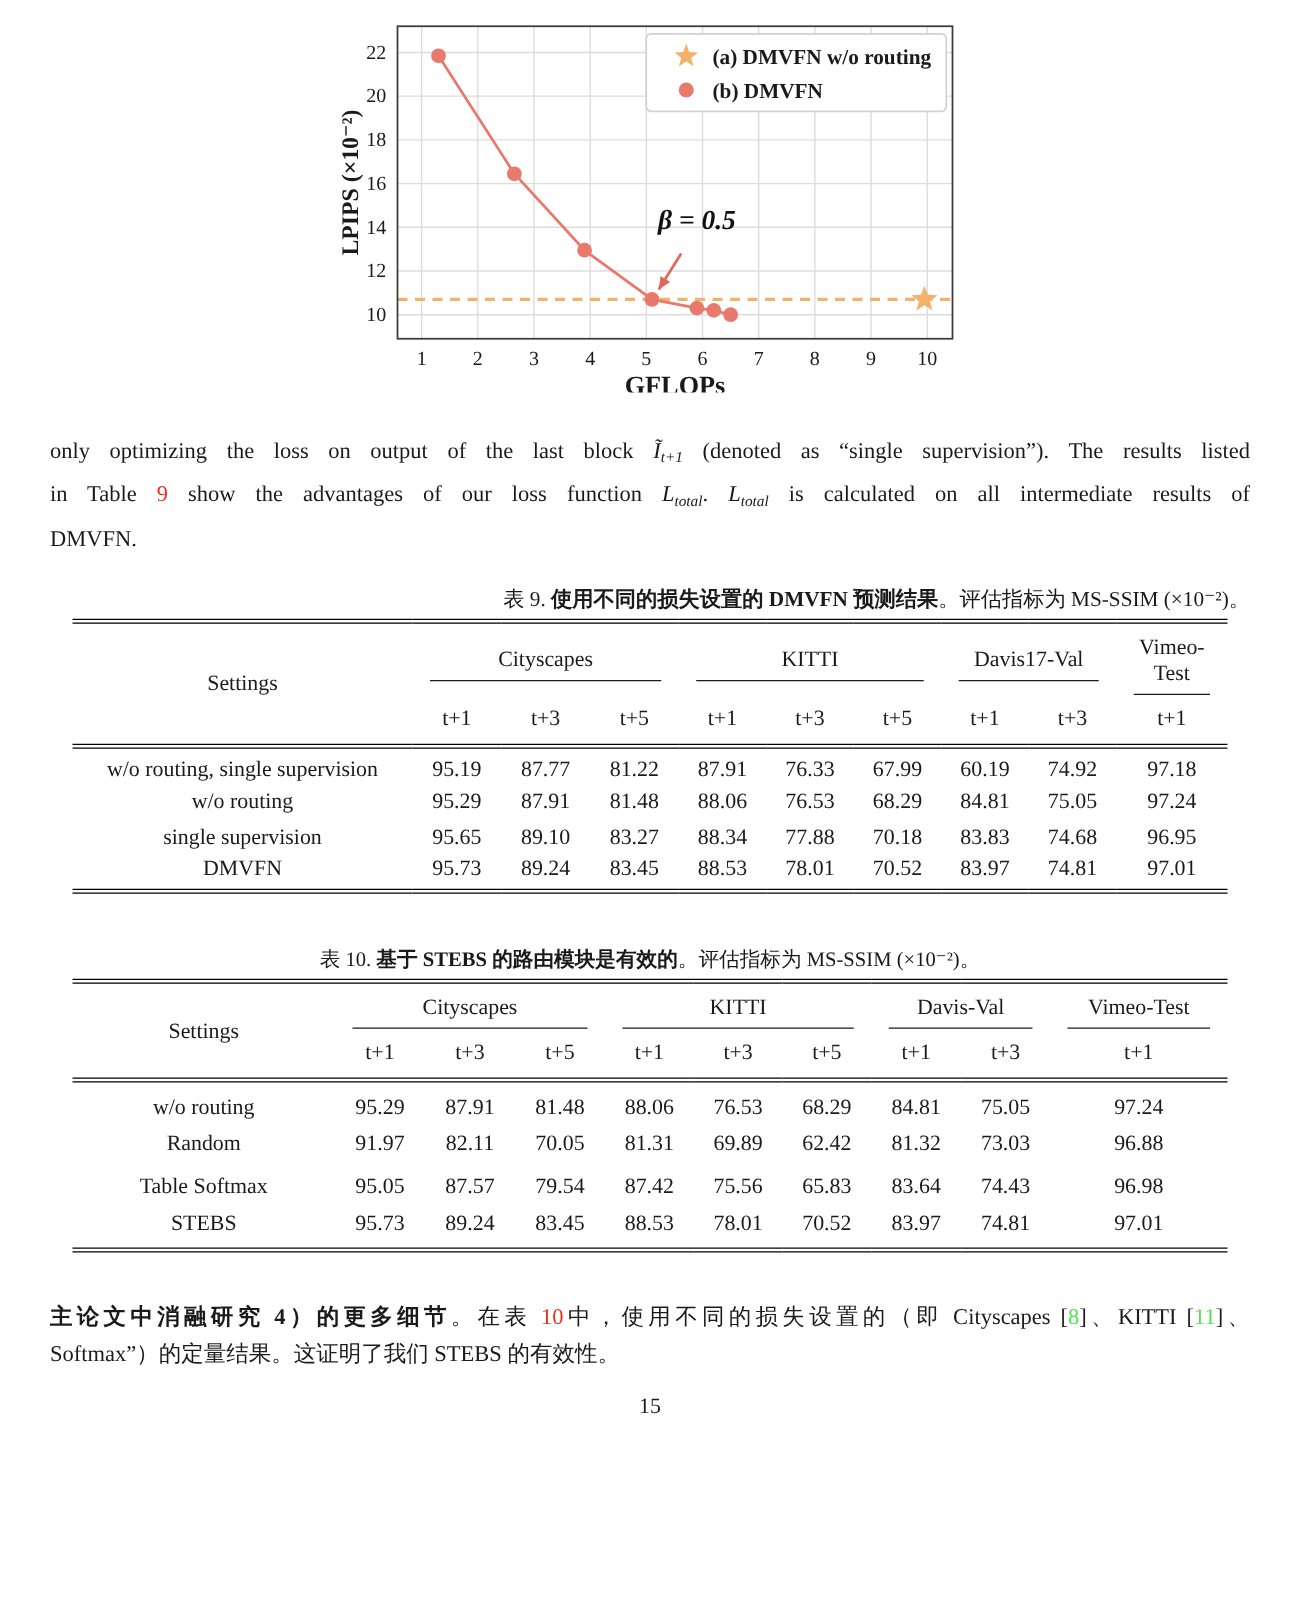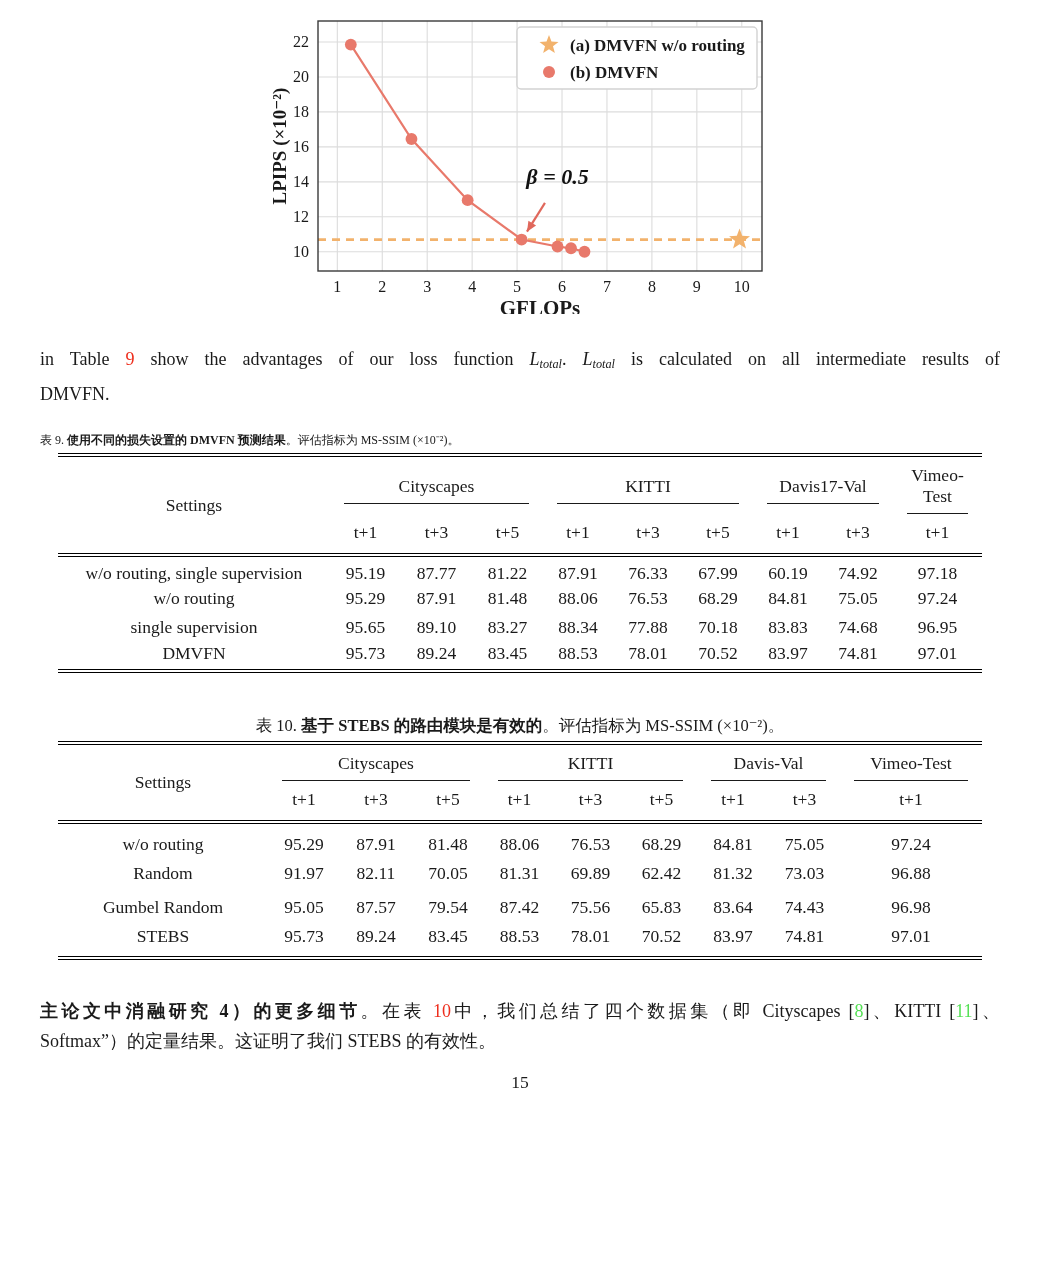--- a/index.html
+++ b/index.html
@@ -11,21 +11,21 @@
   .figure { text-align:center; }
   .figure svg { display:inline-block; }
 
   
   .figcaption { margin-top:20px; font-size:16.5px; line-height:29px; }
   .figcaption .line { text-align:justify; }
   .figcaption .line.jall { text-align-last:justify; }
   .para { margin-top:26px; font-size:18px; line-height:30px; }
   .para .line { text-align:justify; }
   .para .line.jall { text-align-last:justify; }
-  .tabcaption { margin-top:22px; text-align:left; font-size:12px;font-family:Liberation Serif, serif; }
+  .tabcaption { margin-top:22px; text-align:right; font-size:17px; }
   .tabcaption2 { margin-top:42px; text-align:center; font-size:16.5px; }
 
   
   .seg-plain { }
   .seg-bold { font-weight:bold; }
   .seg-italic { font-style:italic; }
   .seg-bolditalic { font-weight:bold; font-style:italic; }
   .seg-subitalic { font-style:italic; font-size:0.68em; vertical-align:-0.28em; }
   .seg-red { color:#ee2e1d; }
   .seg-green { color:#55e055; }
@@ -117,20 +117,21 @@
         <g>
           <text x="287.5263157894737" y="169.5874125874126" text-anchor="middle" font-size="22" font-weight="bold" font-style="italic" font-family="&quot;Liberation Serif&quot;,&quot;DejaVu Serif&quot;,serif" fill="#111">β = 0.5</text>
           <line x1="274.9433198380567" y1="188.81818181818178" x2="256.9676113360324" y2="217.66433566433565" stroke="#e0685c" stroke-width="2.2"></line>
           <polygon points="256.9676113360324,217.66433566433565 266.0755046236597,211.55726763939987 258.4372027492886,206.7973995240023" fill="#e0685c"></polygon>
         </g>
       </svg>
   </div>
 
 
   <div class="para">
+      <div class="line jall"><span class="seg-plain">only optimizing the loss on output of the last block </span><span class="seg-italic">Ĩ</span><span class="seg-subitalic">t+1</span><span class="seg-plain"> (denoted as “single supervision”).  The results listed</span></div>
       <div class="line jall"><span class="seg-plain">in Table </span><span class="seg-red">9</span><span class="seg-plain"> show the advantages of our loss function </span><span class="seg-italic">L</span><span class="seg-subitalic">total</span><span class="seg-plain">.  </span><span class="seg-italic">L</span><span class="seg-subitalic">total</span><span class="seg-plain"> is calculated on all intermediate results of</span></div>
       <div class="line"><span class="seg-plain">DMVFN.</span></div>
     </div>
 
   <div class="tabcaption"><span class="seg-plain">表 9. </span><span class="seg-bold">使用不同的损失设置的 DMVFN 预测结果</span><span class="seg-plain">。评估指标为 MS-SSIM (×10⁻²)。</span></div>
   <table class="paper t9">
       <colgroup>
         <col style="width: 272px;">
         <col style="width: 71px;">
         <col style="width: 71px;">
@@ -283,21 +284,21 @@
           <td>82.11</td>
           <td>70.05</td>
           <td>81.31</td>
           <td>69.89</td>
           <td>62.42</td>
           <td>81.32</td>
           <td>73.03</td>
           <td>96.88</td>
         </tr>
         <tr>
-          <td>Gumbel Random</td>
+          <td>Table Softmax</td>
           <td>95.05</td>
           <td>87.57</td>
           <td>79.54</td>
           <td>87.42</td>
           <td>75.56</td>
           <td>65.83</td>
           <td>83.64</td>
           <td>74.43</td>
           <td>96.98</td>
         </tr>
@@ -310,19 +311,19 @@
           <td>78.01</td>
           <td>70.52</td>
           <td>83.97</td>
           <td>74.81</td>
           <td>97.01</td>
         </tr>
       </tbody>
     </table>
 
   <div class="para" style="margin-top:36px;">
-      <div class="line jall"><span class="seg-bold">主论文中消融研究 4）的更多细节</span><span class="seg-plain">。在表 </span><span class="seg-red">10</span><span class="seg-plain">中，我们总结了四个数据集（即 Cityscapes [</span><span class="seg-green">8</span><span class="seg-plain">]、KITTI [</span><span class="seg-green">11</span><span class="seg-plain">]、</span></div>
+      <div class="line jall"><span class="seg-bold">主论文中消融研究 4）的更多细节</span><span class="seg-plain">。在表 </span><span class="seg-red">10</span><span class="seg-plain">中，使用不同的损失设置的（即 Cityscapes [</span><span class="seg-green">8</span><span class="seg-plain">]、KITTI [</span><span class="seg-green">11</span><span class="seg-plain">]、</span></div>
       <div class="line"><span class="seg-plain">Softmax”）的定量结果。这证明了我们 STEBS 的有效性。</span></div>
     </div>
 
   <div class="pageno">15</div>
 
 </div>
 
 </body></html>

